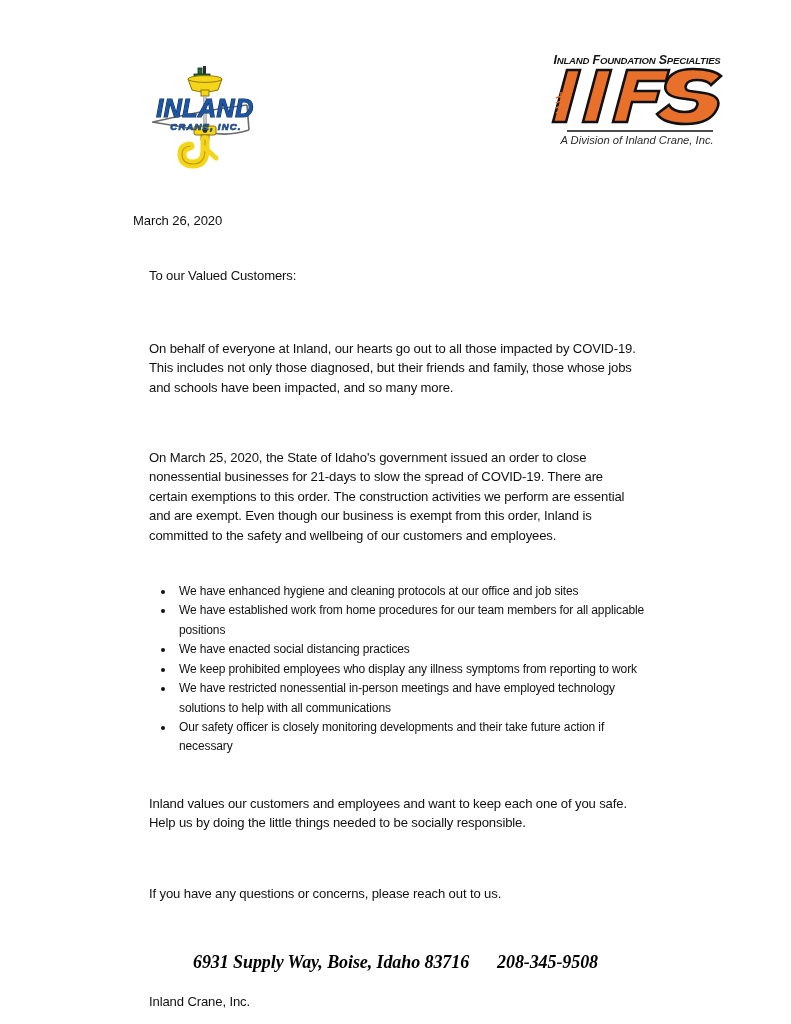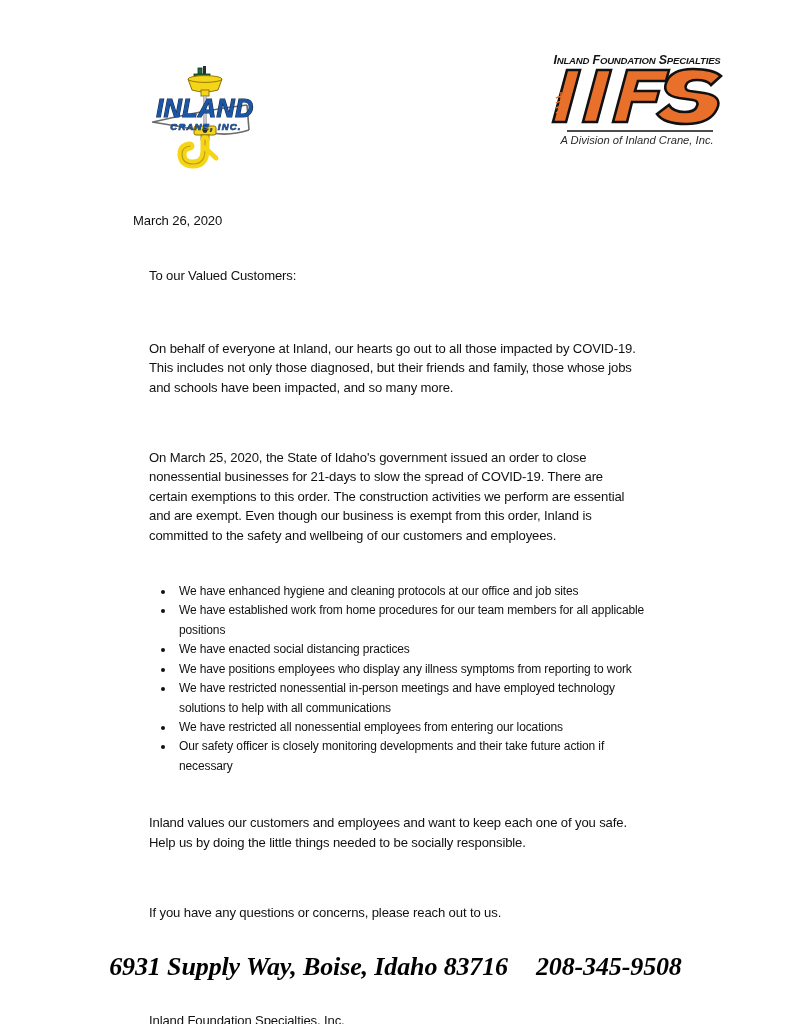--- a/index.html
+++ b/index.html
@@ -110,21 +110,21 @@
     text-align: center;
   }
   .footer-inner {
     display: inline-block;
     white-space: nowrap;
   }
   .footer-address, .footer-phone {
     font-family: "Liberation Serif", serif;
     font-weight: bold;
     font-style: italic;
-    font-size: 26px;
+    font-size: 18px;
     letter-spacing: -0.005em;
     color: #000000;
   }
   .footer-phone { margin-left: 28px; }
 </style>
 </head>
 <body>
 
 <div class="page">
 
@@ -213,36 +213,36 @@
     <div class="gap-19"></div>
 
     <p class="para">On March 25, 2020, the State of Idaho's government issued an order to close nonessential businesses for 21-days to slow the spread of COVID-19.  There are certain exemptions to this order.  The construction activities we perform are essential and are exempt. Even though our business is exempt from this order, Inland is committed to the safety and wellbeing of our customers and employees.</p>
 
     <div class="gap-21"></div>
 
     <ul class="bullets">
       <li>We have enhanced hygiene and cleaning protocols at our office and job sites</li>
       <li>We have established work from home procedures for our team members for all applicable positions</li>
       <li>We have enacted social distancing practices</li>
-      <li>We have positions employees who display any illness symptoms from reporting to work</li>
+      <li>We keep prohibited employees who display any illness symptoms from reporting to work</li>
       <li>We have restricted nonessential in-person meetings and have employed technology solutions to help with all communications</li>
-      <li>We have restricted all nonessential employees from entering our locations</li>
       <li>Our safety officer is closely monitoring developments and their take future action if necessary</li>
     </ul>
 
     <div class="gap-21"></div>
 
     <p class="para">Inland values our customers and employees and want to keep each one of you safe. Help us by doing the little things needed to be socially responsible.</p>
 
     <div class="gap-19"></div>
 
     <p class="para">If you have any questions or concerns, please reach out to us.</p>
 
     <div class="gap-57"></div>
 
+    <p class="sig-line">Inland Crane, Inc.</p>
     <p class="sig-line">Inland Foundation Specialties, Inc.</p>
   </div>
 
   <div class="footer">
     <div class="footer-inner">
       <span class="footer-address">6931 Supply Way, Boise, Idaho 83716</span><span class="footer-phone">208-345-9508</span>
     </div>
   </div>
 
 </div>

